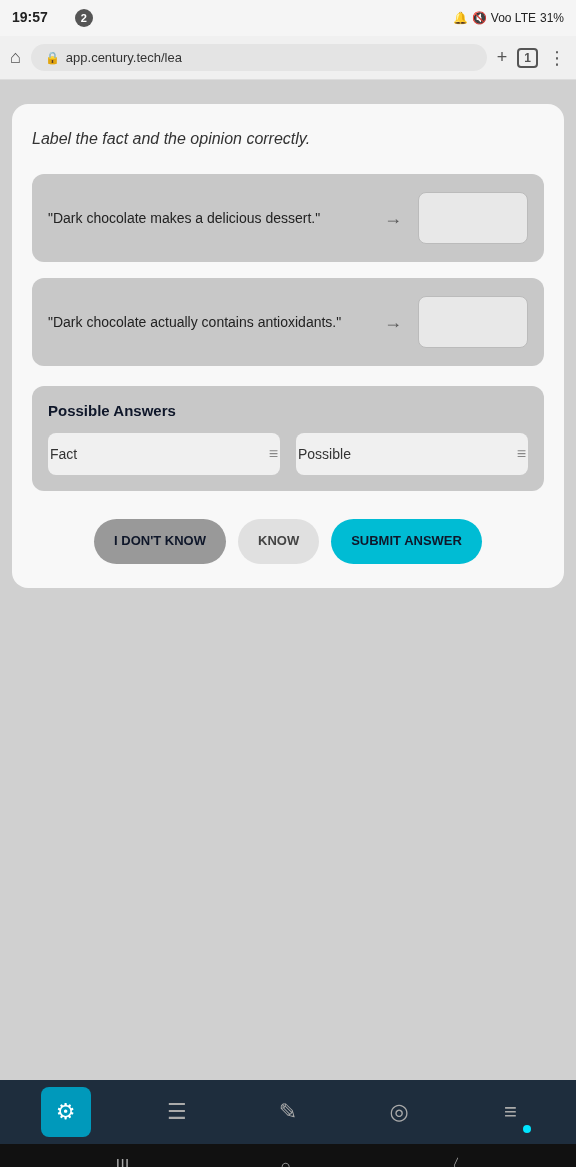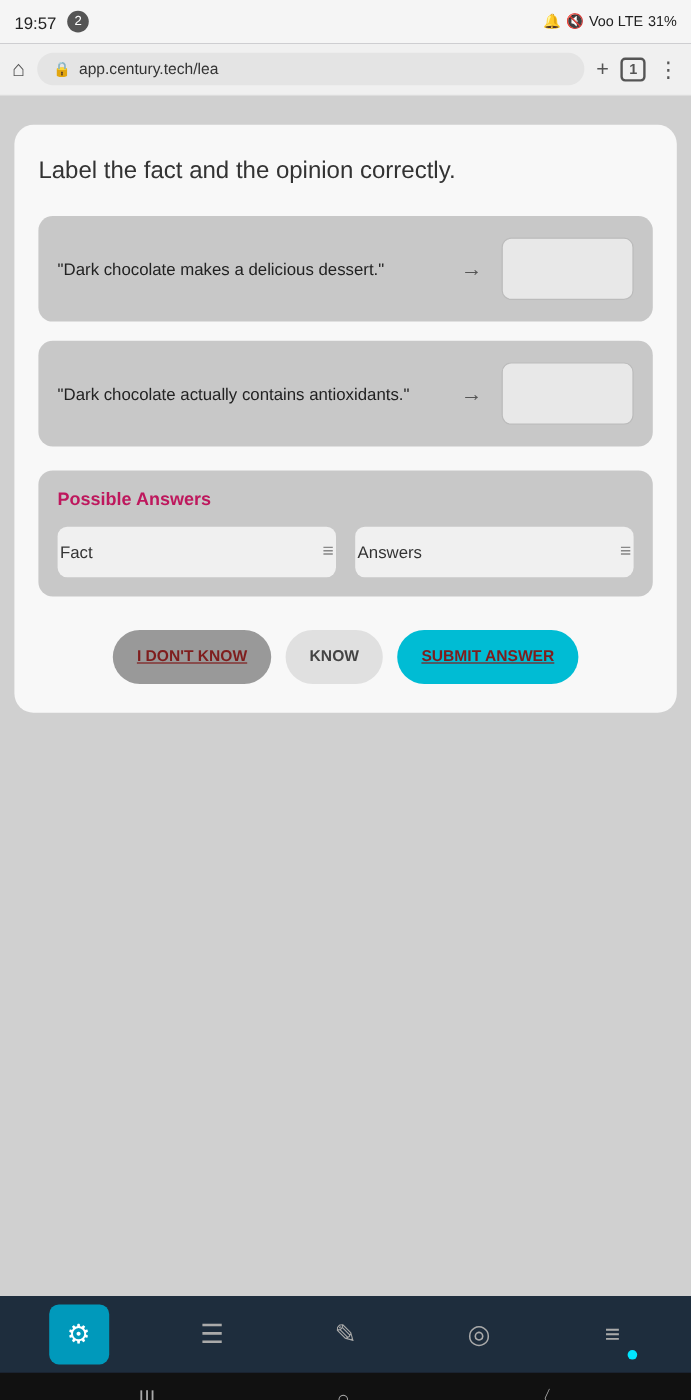--- a/index.html
+++ b/index.html
@@ -17,25 +17,25 @@
     .status-bar {
       background: #f5f5f5;
       display: flex;
       justify-content: space-between;
       align-items: center;
       padding: 6px 12px;
       height: 36px;
     }
     .status-left {
       font-size: 14px;
-      font-weight: normal;
+      font-weight: bold;
       color: #222;
       display: flex;
-      align-items: flex-end;
-      gap: 6px;
+      align-items: flex-start;
+      gap: 24px;
     }
     .status-right {
       font-size: 12px;
       color: #222;
       display: flex;
       align-items: center;
       gap: 4px;
     }
 
     
@@ -87,24 +87,25 @@
 
     
     .quiz-card {
       background: #f8f8f8;
       border-radius: 16px;
       padding: 24px 20px 24px;
       margin-top: 8px;
     }
 
     .question-label {
-      font-size: 20px;
+      font-size: 16px;
       color: #333;
       margin-bottom: 24px;
       line-height: 1.4;
+      font-style: italic;
     }
 
     
     .statement-row {
       background: #c8c8c8;
       border-radius: 12px;
       display: flex;
       align-items: center;
       padding: 18px 16px;
       margin-bottom: 16px;
@@ -133,21 +134,21 @@
     
     .possible-answers {
       background: #c8c8c8;
       border-radius: 12px;
       padding: 16px;
       margin-top: 20px;
     }
     .possible-answers-title {
       font-size: 15px;
       font-weight: bold;
-      color: #be185d;
+      color: #0f172a;
       margin-bottom: 14px;
     }
     .answers-row {
       display: flex;
       gap: 16px;
     }
     .answer-chip {
       flex: 1;
       background: #f0f0f0;
       border-radius: 8px;
@@ -177,34 +178,32 @@
       border-radius: 24px;
       padding: 14px 20px;
       font-size: 13px;
       font-weight: bold;
       cursor: pointer;
       text-align: center;
       line-height: 1.3;
     }
     .btn-dont-know {
       background: #999;
-      color: #7f1d1d;
+      color: #0f172a;
       min-width: 90px;
-      text-decoration: underline;
     }
     .btn-reset {
       background: #e0e0e0;
       color: #444;
       min-width: 80px;
     }
     .btn-submit {
       background: #00bcd4;
-      color: #7f1d1d;
+      color: #0f172a;
       min-width: 100px;
-      text-decoration: underline;
     }
 
     
     .bottom-nav {
       background: #1e2d3d;
       display: flex;
       align-items: center;
       justify-content: space-around;
       height: 64px;
       padding: 0 10px;
@@ -314,21 +313,21 @@
     </div>
 
     <div class="possible-answers">
       <div class="possible-answers-title">Possible Answers</div>
       <div class="answers-row">
         <div class="answer-chip">
           <span>Fact</span>
           <span class="drag-icon">≡</span>
         </div>
         <div class="answer-chip">
-          <span>Answers</span>
+          <span>Possible</span>
           <span class="drag-icon">≡</span>
         </div>
       </div>
     </div>
 
     <div class="action-buttons">
       <button class="btn btn-dont-know">I DON'T KNOW</button>
       <button class="btn btn-reset">KNOW</button>
       <button class="btn btn-submit">SUBMIT ANSWER</button>
     </div>

